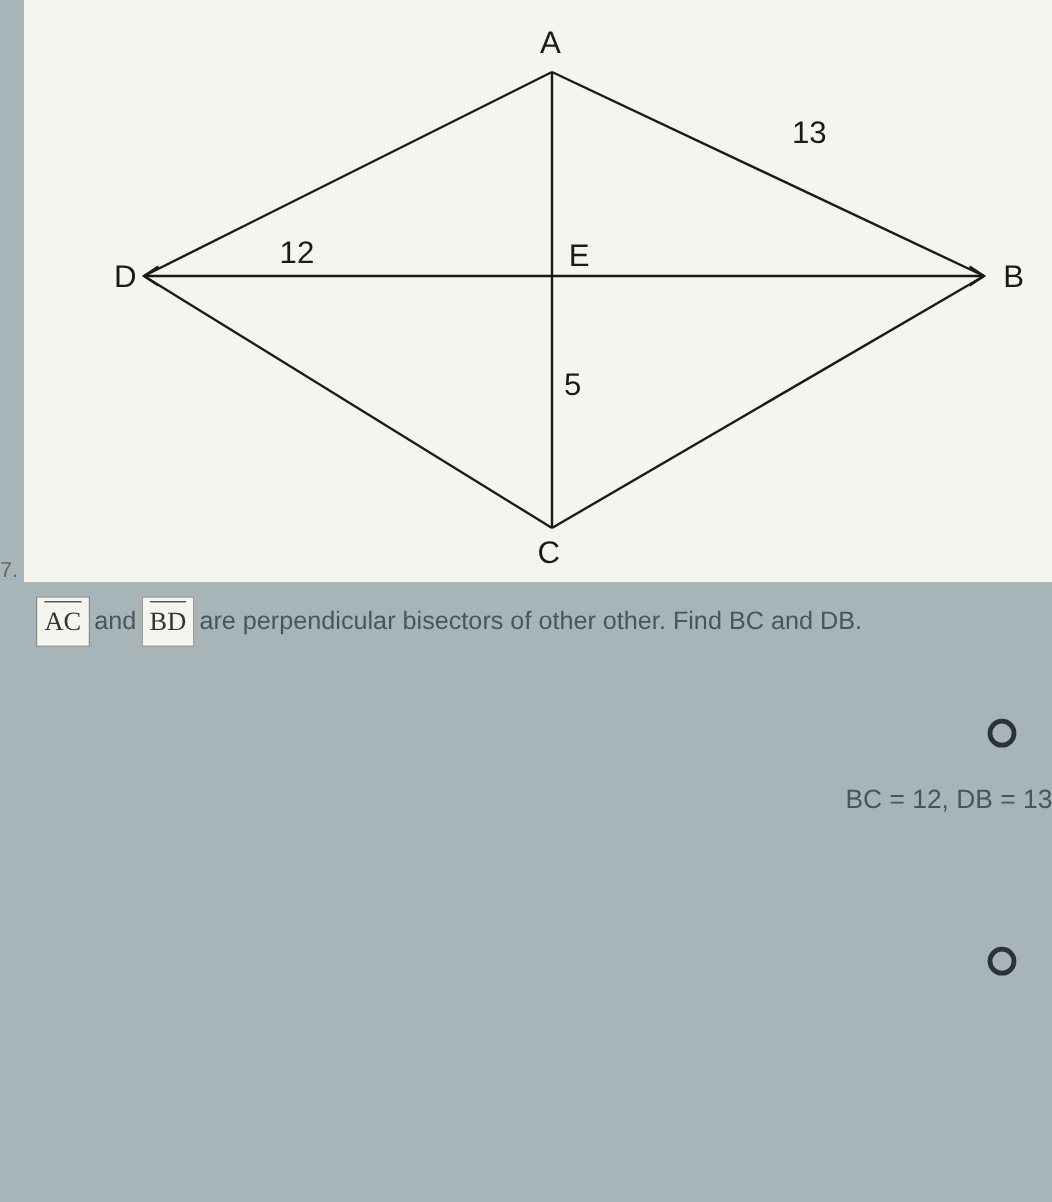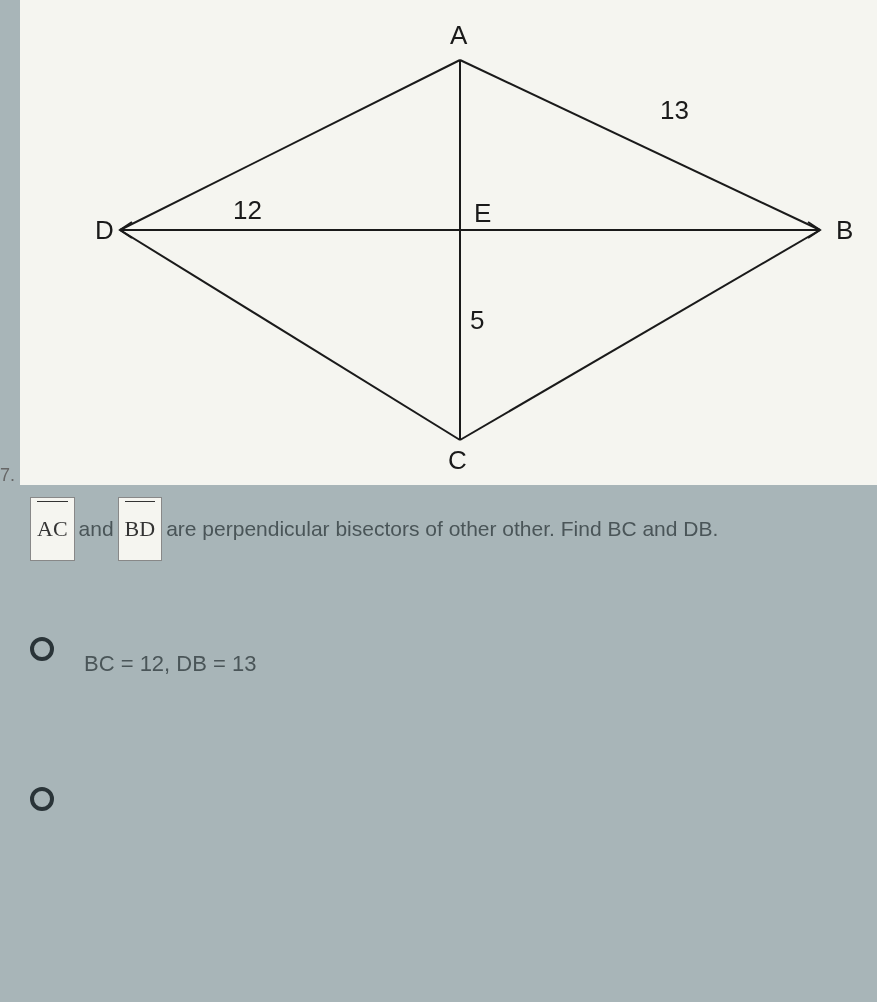--- a/index.html
+++ b/index.html
@@ -35,21 +35,21 @@
       color: #4a5558;
       display: flex;
       align-items: center;
       flex-wrap: wrap;
       gap: 4px;
     }
     .segment-notation {
       display: inline-block;
       background: #f5f5f0;
       border: 1px solid #888;
-      padding: 18px 6px;
+      padding: 7px 6px;
       font-family: 'Times New Roman', serif;
       font-size: 22px;
       color: #333;
       position: relative;
     }
     .segment-notation::before {
       content: '';
       position: absolute;
       top: 3px;
       left: 6px;
@@ -71,21 +71,22 @@
       flex-shrink: 0;
       cursor: pointer;
     }
     .option-text {
       font-size: 22px;
       color: #4a5558;
       margin-top: 30px;
     }
     .option-row {
       display: flex;
-      align-items: center;
+      align-items: flex-end;
+      flex-direction: column;
     }
     svg {
       position: absolute;
       top: 0;
       left: 0;
     }
     .label {
       position: absolute;
       font-size: 26px;
       color: #1a1a1a;

